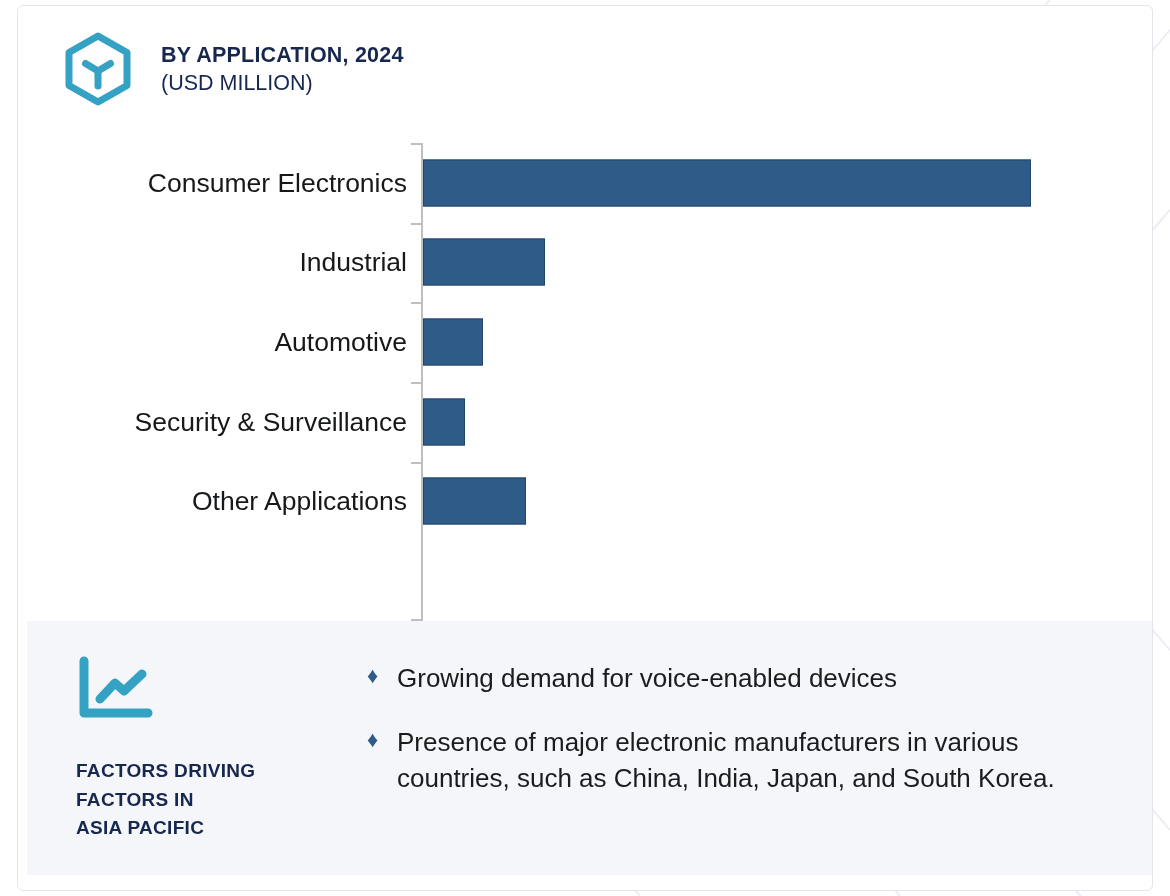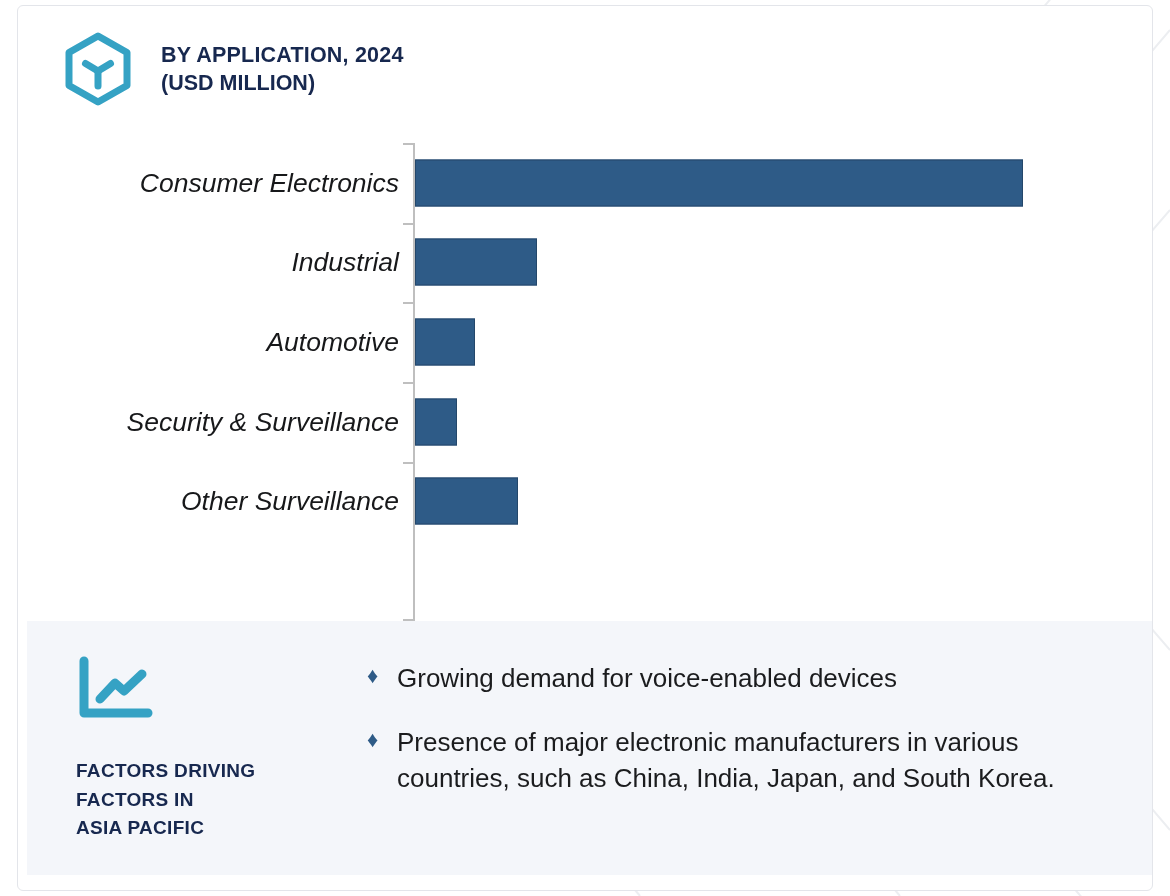--- a/index.html
+++ b/index.html
@@ -44,30 +44,30 @@
   .title-main {
     font-size: 21.5px;
     font-weight: bold;
     color: #17284f;
     letter-spacing: 0.2px;
     line-height: 1.28;
     white-space: nowrap;
   }
   .title-sub {
     font-size: 21.5px;
-    font-weight: bold;
+    font-weight: normal;
     color: #17284f;
     line-height: 1.28;
     white-space: nowrap;
   }
   
   .chart {
     position: absolute;
-    left: 0; top: 137px;
-    width: 1136px; height: 478px; font-style: italic;
+    left: 8px; top: 137px;
+    width: 1136px; height: 478px;
   }
   .chart-inner {
     position: relative;
     width: 100%; height: 100%;
   }
   .axis-line {
     position: absolute;
     left: 395px; top: 0;
     width: 2px; height: 478px;
     background: #bfbfbf;
@@ -213,21 +213,21 @@
               <div class="tick" style="top: 0px;"></div>
             </div>
             <div class="row">
               <div class="row-label">Security &amp; Surveillance</div>
               <div class="bar-wrap">
                 <div class="bar" style="width: 42px; background: rgb(46, 91, 135); border-color: rgb(36, 71, 106);"></div>
               </div>
               <div class="tick" style="top: 0px;"></div>
             </div>
             <div class="row">
-              <div class="row-label">Other Surveillance</div>
+              <div class="row-label">Other Applications</div>
               <div class="bar-wrap">
                 <div class="bar" style="width: 103px; background: rgb(46, 91, 135); border-color: rgb(36, 71, 106);"></div>
               </div>
               <div class="tick" style="top: 0px;"></div>
             </div>
           </div>
       <div class="tick" style="top: 0px;"></div>
           <div class="tick" style="top: 476px;"></div>
         </div>
     </div>

